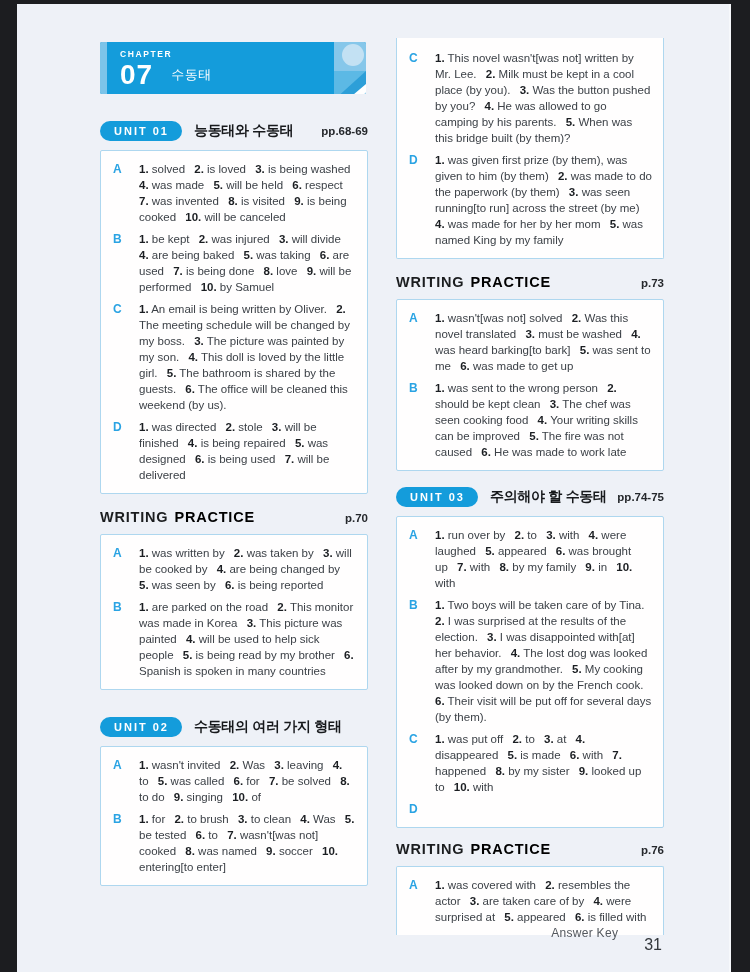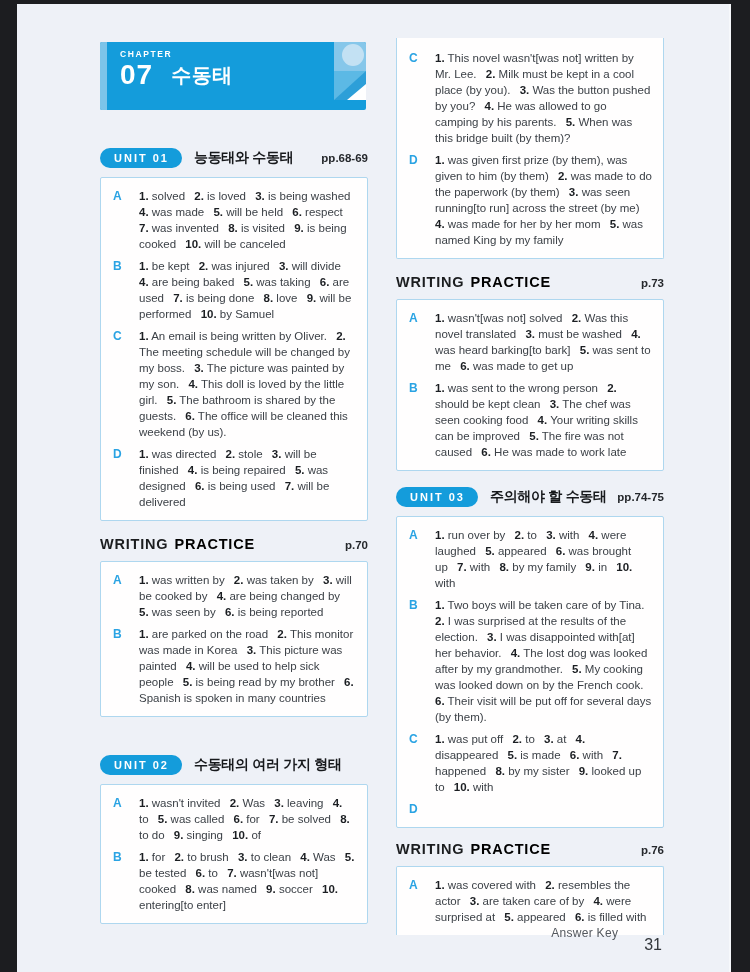--- a/index.html
+++ b/index.html
@@ -21,36 +21,36 @@
   .content{
     display:flex;
     margin-left:83px;
     gap:28px;
   }
   .col{width:268px;flex:none;}
 
   
   .chapter-banner{
     margin-top:38px;
-    width:266px;height:68px;
+    width:266px;height:52px;
     background:#149cdb;
     position:relative;
     border-radius:2px;
     overflow:hidden;
   }
   .banner-accent{position:absolute;left:0;top:0;width:7px;height:100%;background:#7cc4e9;}
   .banner-body{position:absolute;left:20px;top:7px;color:#ffffff;}
   .chapter-eyebrow{font-size:8.5px;font-weight:bold;letter-spacing:1.6px;margin-bottom:1px;}
   .chapter-row{display:flex;align-items:center;}
   .chapter-num{font-size:28px;font-weight:800;letter-spacing:1px;line-height:30px;text-align:center;}
-  .chapter-title{font-size:20px;font-weight:bold;margin-left:18px;letter-spacing:0.5px;}
+  .chapter-title{font-size:13px;font-weight:normal;margin-left:18px;letter-spacing:0.5px;}
   .banner-motif{position:absolute;right:0;top:0;}
 
   
-  .unit-header{display:flex;align-items:center;margin-top:38px;}
+  .unit-header{display:flex;align-items:center;margin-top:27px;}
   .unit-pill{
     background:#149cdb;color:#fff;
     font-size:11px;font-weight:bold;letter-spacing:2px;
     padding:4px 13px 4px 14px;border-radius:12px;
     flex:none;
   }
   .unit-title{font-size:14px;font-weight:bold;color:#17191c;margin-left:12px;letter-spacing:-0.3px;}
   .unit-pages{margin-left:auto;font-size:11.5px;font-weight:bold;color:#25282c;}
   .pages-below{text-align:right;font-size:11.5px;font-weight:bold;color:#25282c;margin-top:7px;}
 

